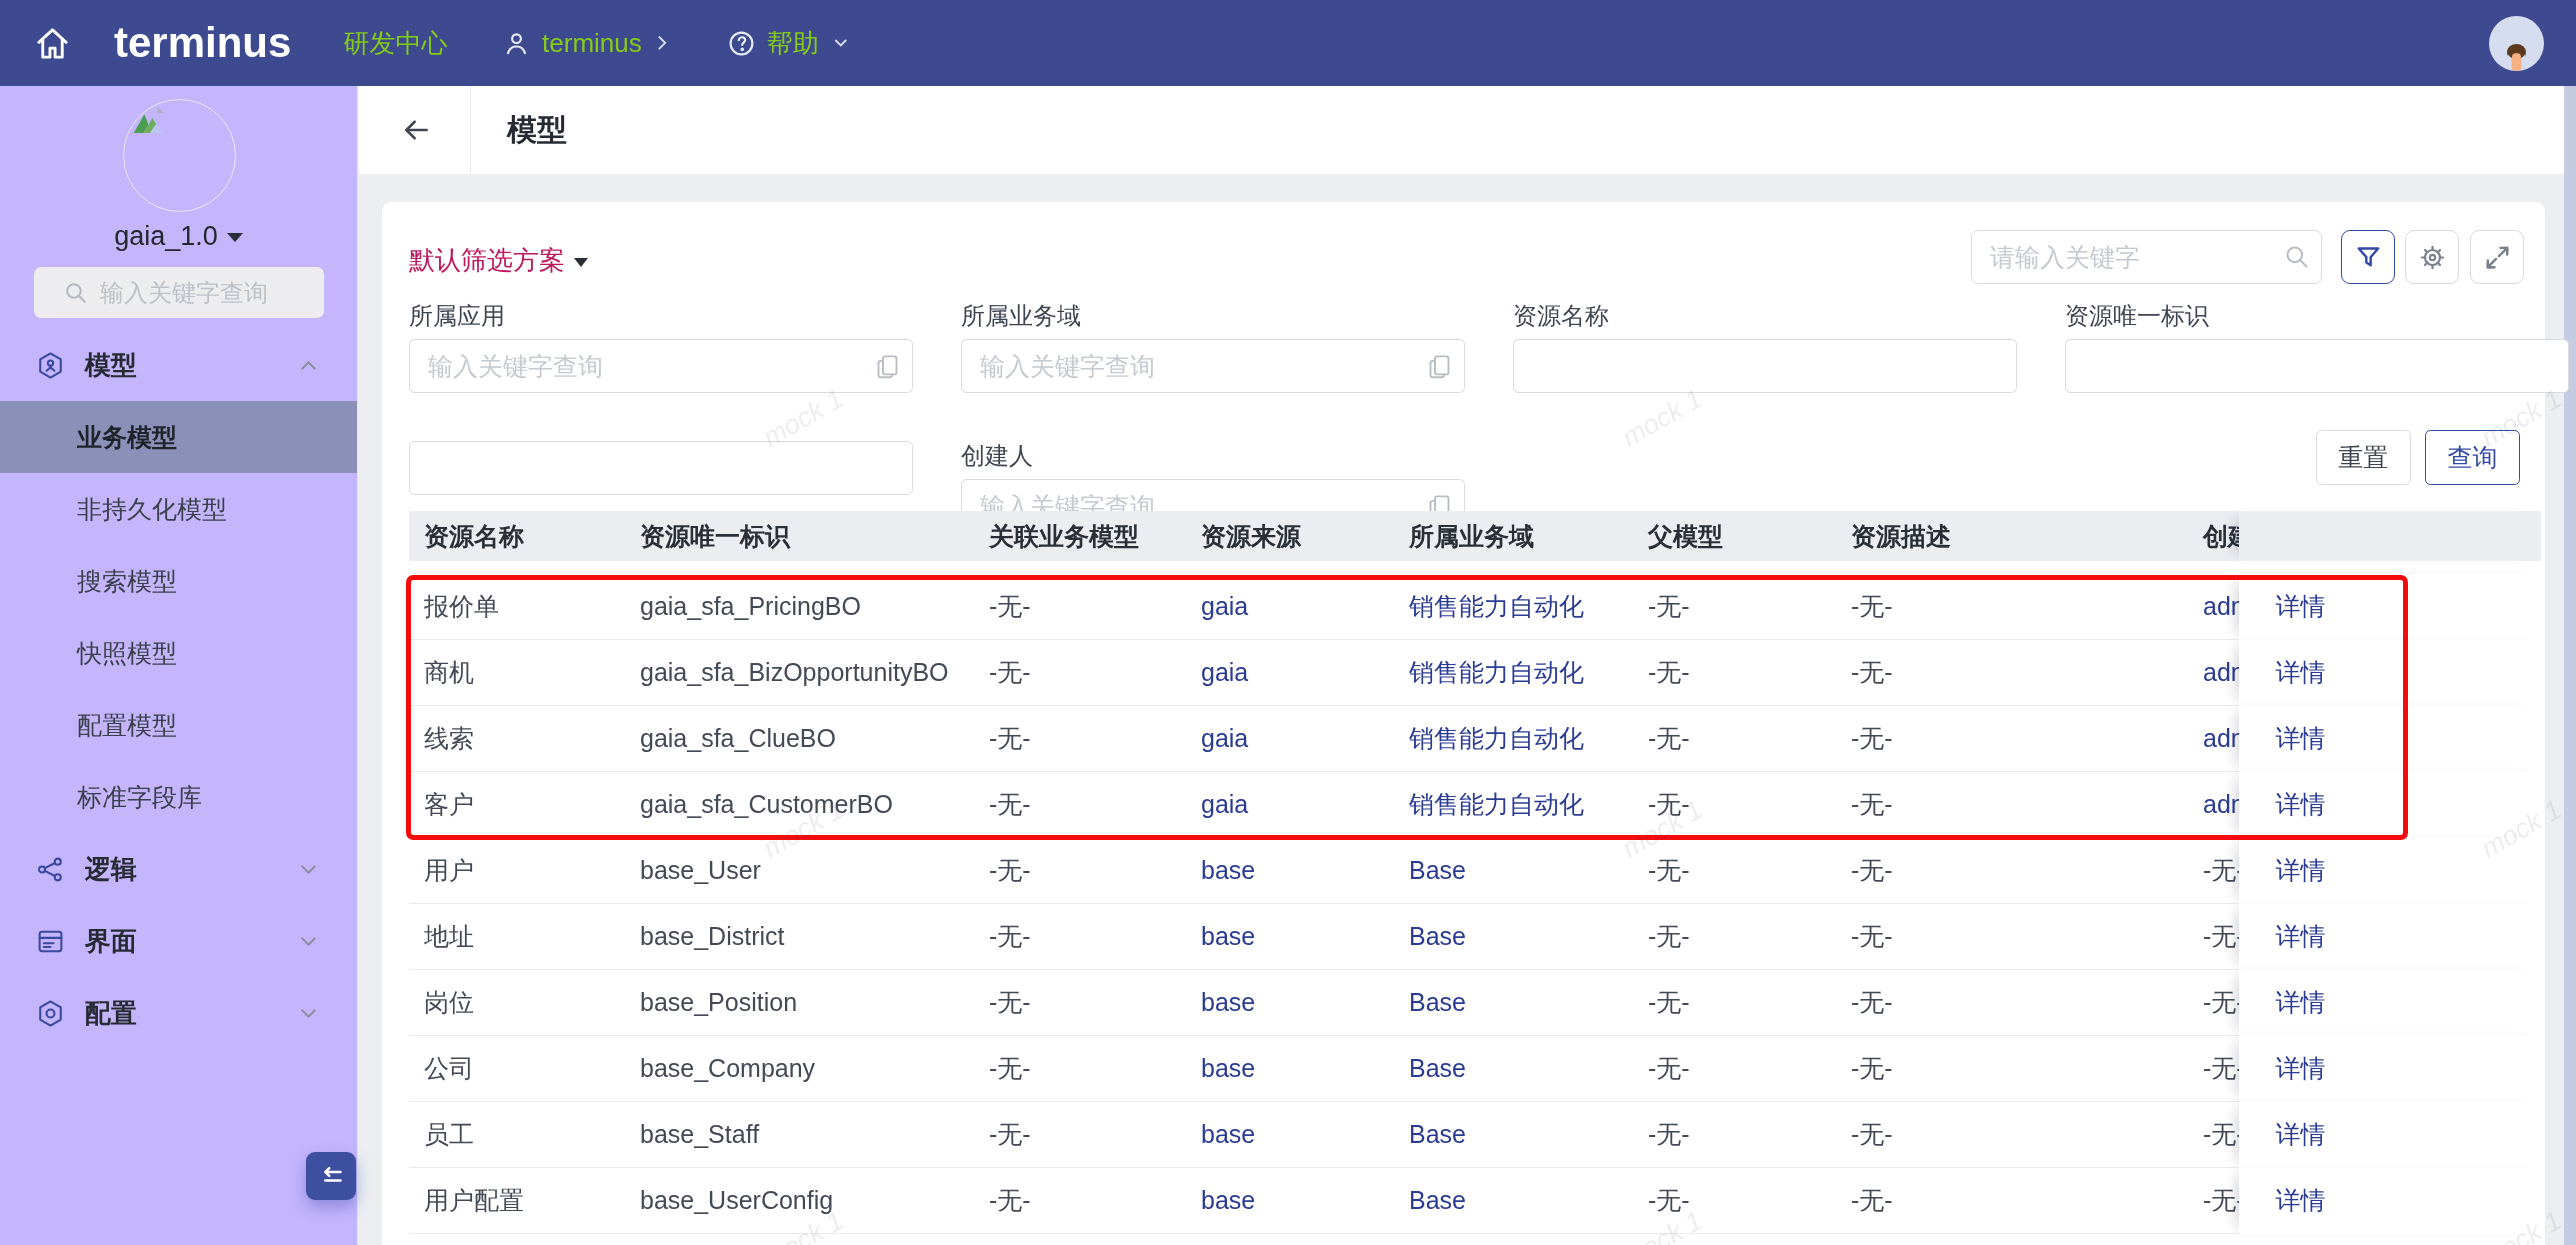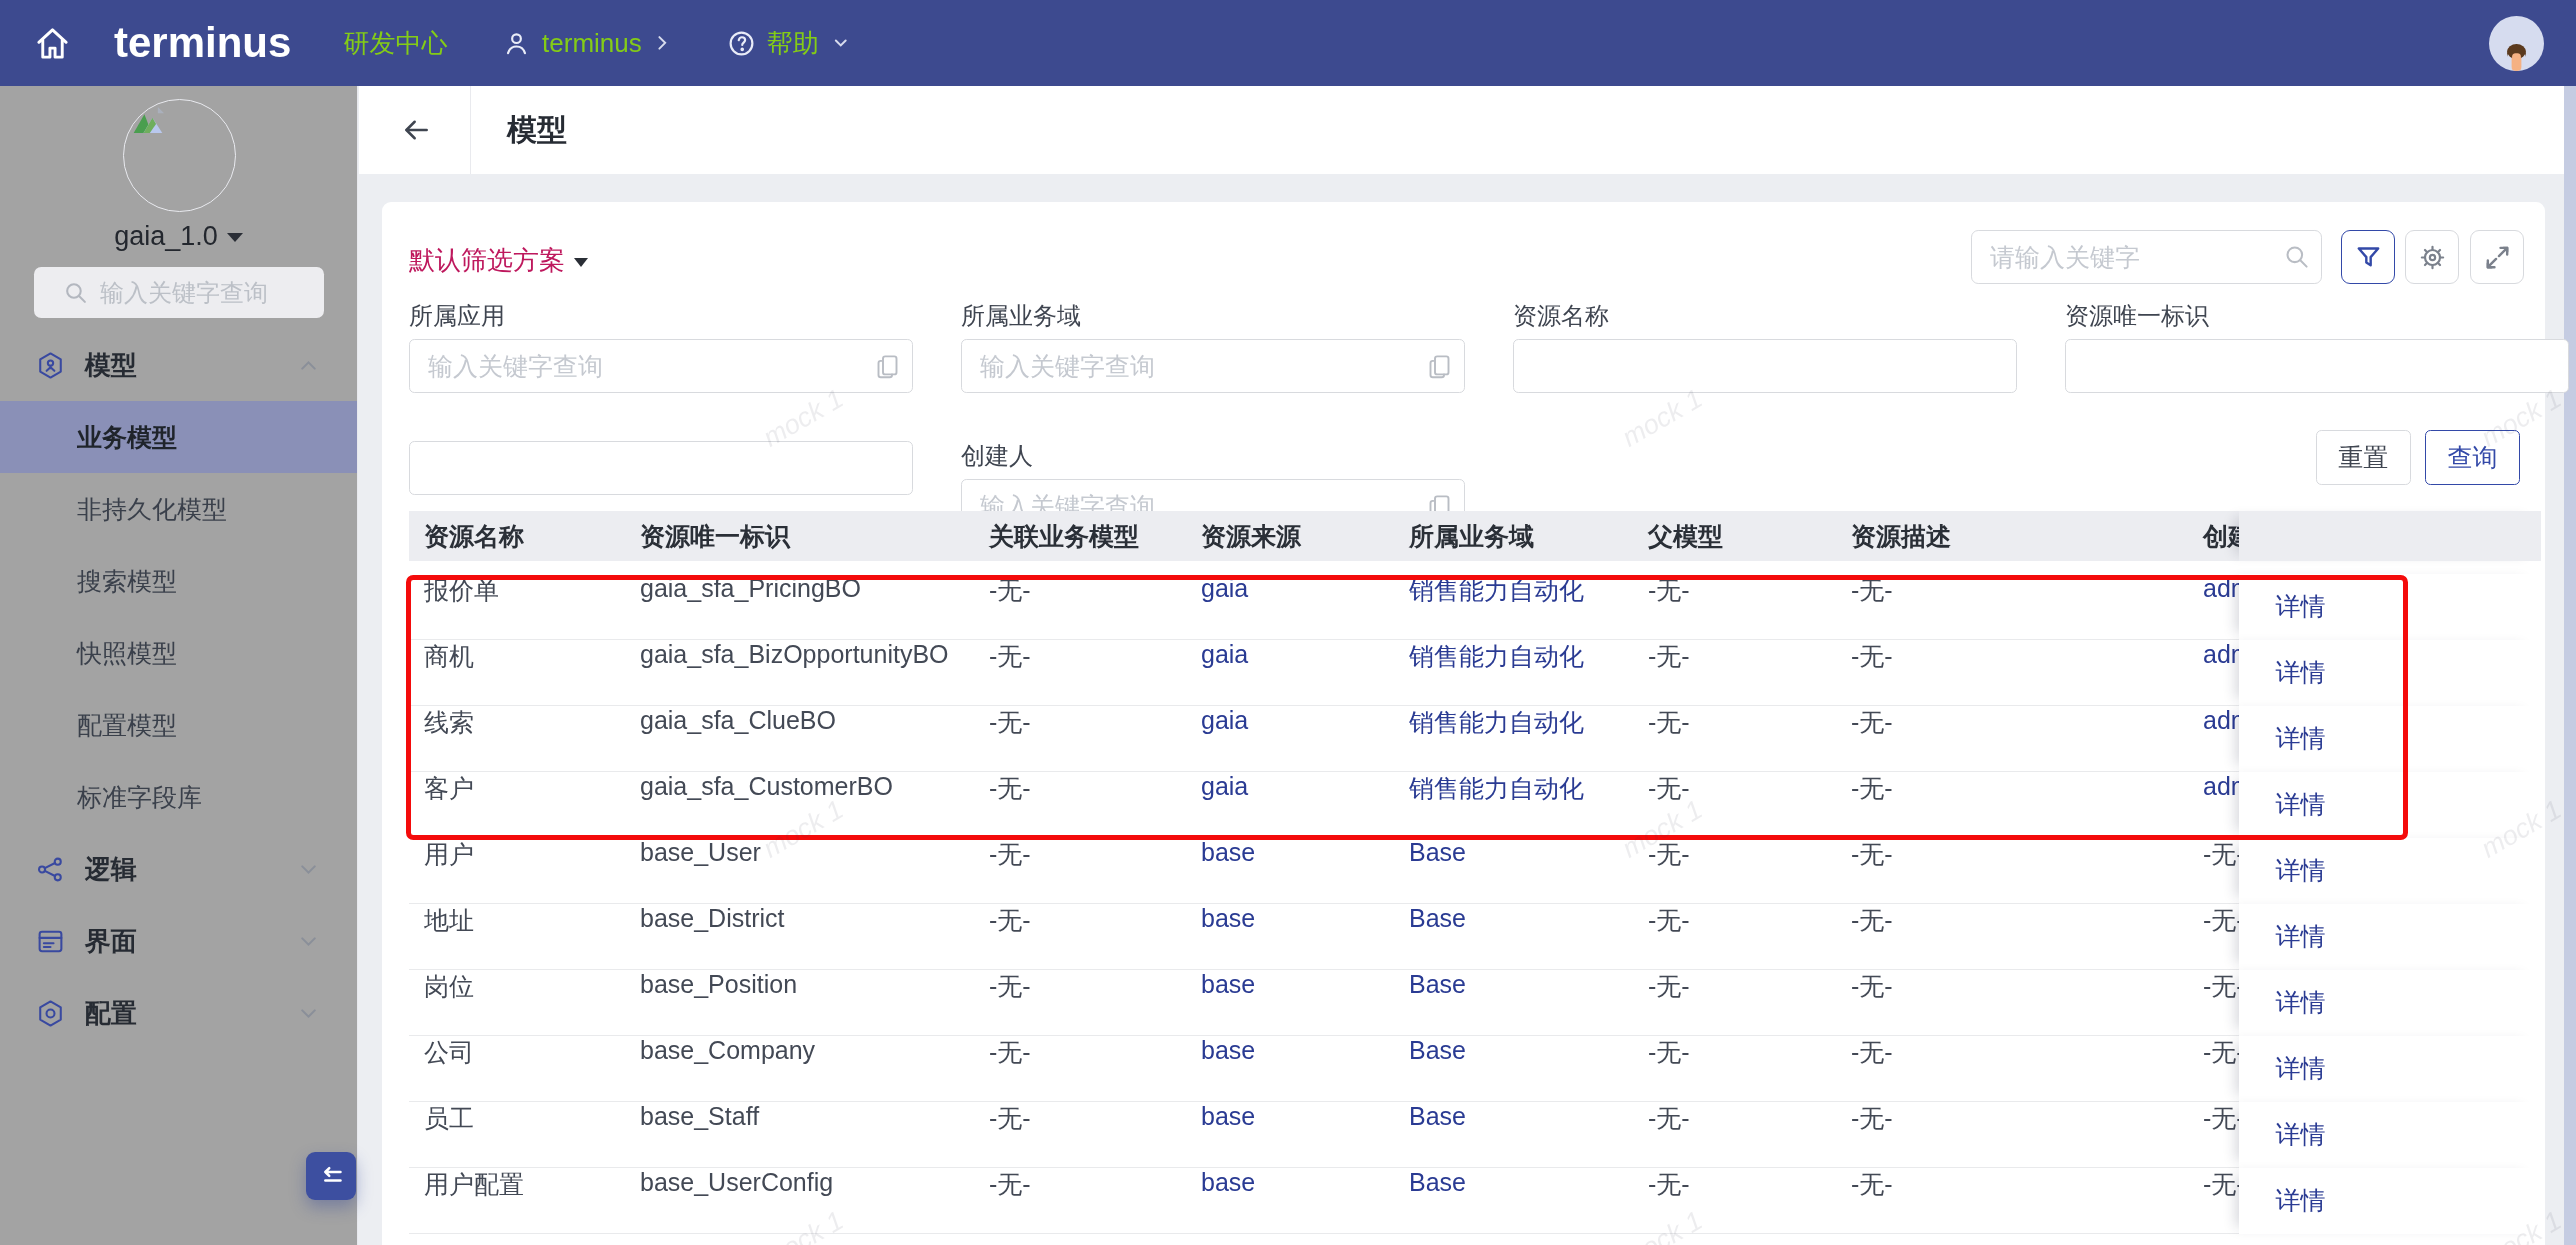--- a/index.html
+++ b/index.html
@@ -16,21 +16,21 @@
   .home-btn { margin-left:32px; display:flex; align-items:center; cursor:pointer; }
   .logo { font-size:42px; font-weight:bold; color:#fff; margin-left:41px; letter-spacing:0px; }
   .nav-item { display:flex; align-items:center; gap:10.7px; color:#84cc16; font-size:26px; }
   .nav-rd { margin-left:52px; }
   .nav-ws { margin-left:55px; }
   .nav-help { margin-left:55px; }
   .nav-chev { opacity:.9; }
   .avatar { margin-left:auto; margin-right:32px; width:55px; height:55px; border-radius:50%; cursor:pointer; }
 
   
-  .sidebar { position:absolute; left:0; top:86px; width:358px; bottom:0; background:#a3a3a3;
+  .sidebar { position:absolute; left:0; top:86px; width:358px; bottom:0; background:#c4b5fd;
     border-right:0.9px solid #e7e8ed; z-index:5; }
   .app-circle { position:absolute; left:123px; top:12.5px; width:113px; height:113px;
     border:1.8px solid #e9eaef; border-radius:50%; }
   .app-glyph { position:absolute; left:131px; top:19.7px; }
   .app-name { position:absolute; top:135px; left:0; width:100%; text-align:center;
     font-size:27px; color:#23272e; cursor:pointer; }
   .caret-down { display:inline-block; width:0; height:0; border-left:8px solid transparent;
     border-right:8px solid transparent; border-top:9.8px solid #2a2e36; margin-left:9px;
     vertical-align:middle; }
   .side-search { position:absolute; left:34px; top:181px; width:290px; height:51px;
@@ -95,21 +95,21 @@
 
   
   .table { position:absolute; left:27px; top:309px; right:3.6px; }
   .t-head { position:relative; height:50px; background:#ecedf1; display:flex; align-items:center; }
   .h-cell { padding-left:15px; font-size:25px; font-weight:bold; color:#2a2f37;
     flex-shrink:0; white-space:nowrap; overflow:hidden; }
   .h-cell.flex1 { flex:1 1 auto; overflow:hidden; }
   .h-fixed { position:absolute; right:0; top:0; height:50px; width:302px; background:#ecedf1;
     box-shadow:-10.7px 0 12.5px -7.2px rgba(30,35,60,.18); z-index:2; }
   .t-body { position:relative; margin-top:12.5px; }
-  .t-row { position:relative; height:66px; display:flex; 
+  .t-row { position:relative; height:66px; display:flex; align-items:center;
     border-bottom:0.9px solid #e9eaec; background:#fff; }
   .cell { padding-left:15px; font-size:25px; color:#434955; flex-shrink:0;
     white-space:nowrap; overflow:hidden; }
   .cell.flex1 { flex:1 1 auto; overflow:hidden; }
   .cell.link { color:var(--link,#2a3b93); cursor:pointer; }
   .row-fixed { position:absolute; right:0; top:0; height:66px; width:302px; background:#fff;
     box-shadow:-10.7px 0 12.5px -7.2px rgba(30,35,60,.18); display:flex; align-items:center;
     padding-left:36px; z-index:2; }
   .detail-link { font-size:25px; color:var(--link,#2a3b93); cursor:pointer; }
   .annotation { position:absolute; left:-2.7px; top:1.8px; width:2002px; height:265px;

